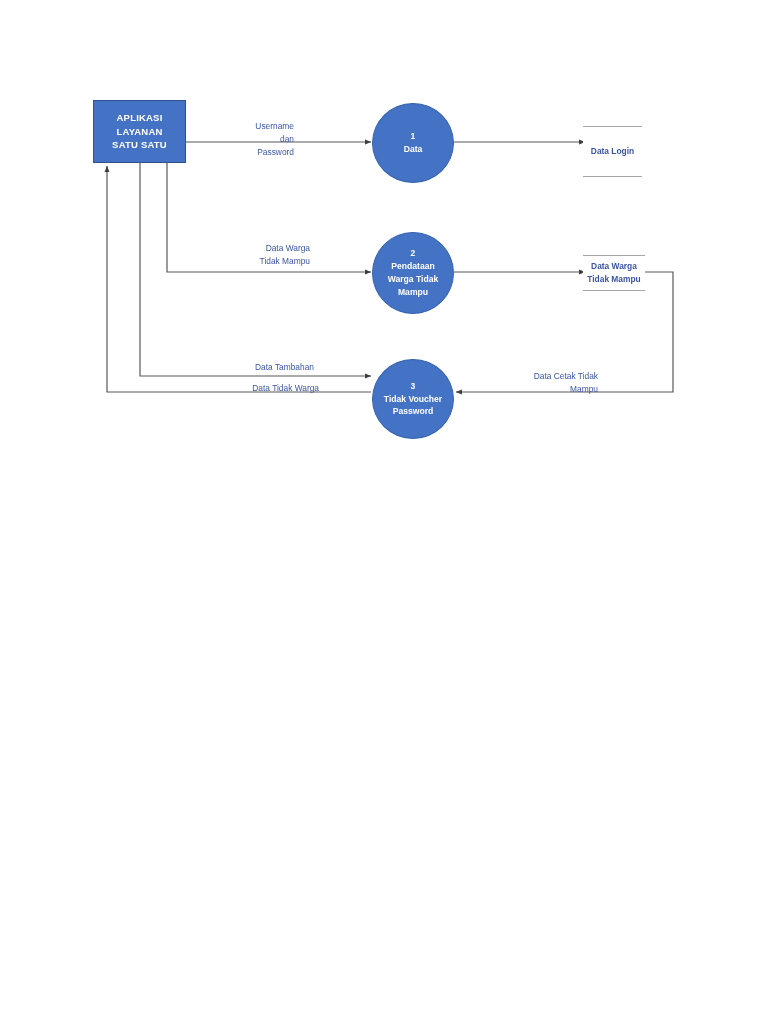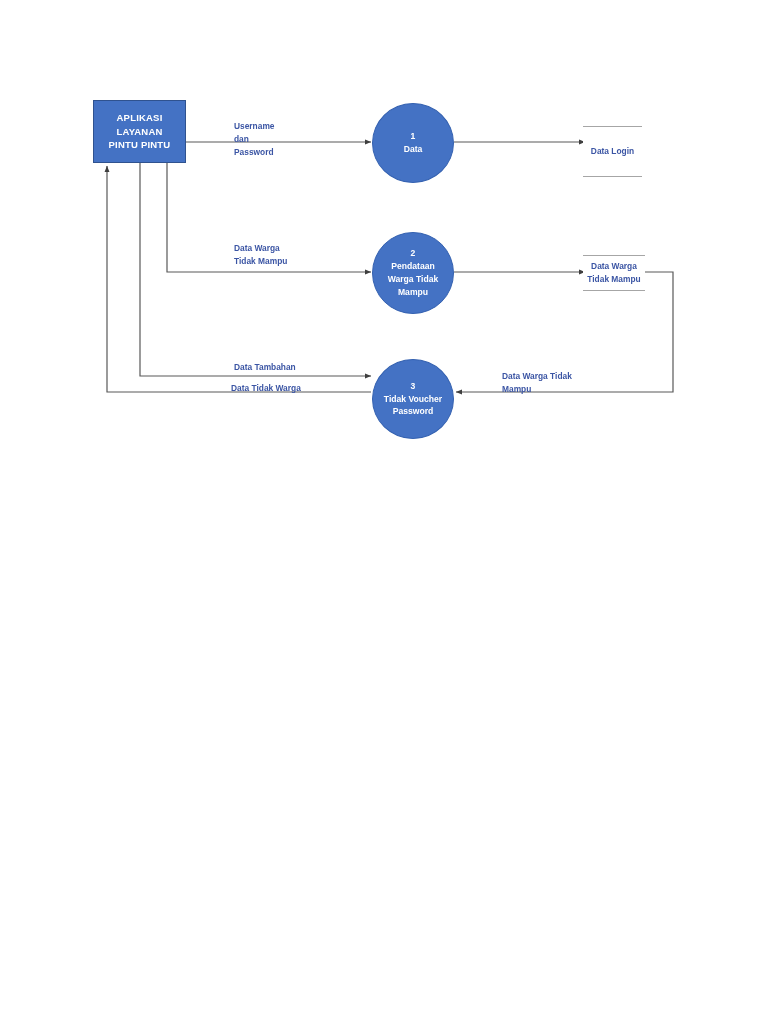--- a/index.html
+++ b/index.html
@@ -63,23 +63,23 @@
   }
   .process-circle .pnum {
     font-size: 8.6px;
     font-weight: bold;
   }
   .process-circle .pname span { display: block; white-space: nowrap; }
   .flow-label {
     position: absolute;
     color: #3B55A4;
     font-size: 8.4px;
-    font-weight: bold;
+    font-weight: normal;
     line-height: 1.55;
-    text-align: left;
+    text-align: right;
     white-space: nowrap;
   }
   .flow-label span { display: block; }
   .datastore {
     position: absolute;
     color: #3B55A4;
     font-size: 8.4px;
     font-weight: bold;
     line-height: 1.55;
     text-align: center;
@@ -119,21 +119,21 @@
 
       <path d="M371,392 L107,392 L107,166" marker-end="url(#arw)"></path>
 
       <path d="M645,272 L673,272 L673,392 L456,392" marker-end="url(#arw)"></path>
     </g>
   </svg>
 
   <div class="entity-box" style="left:93px; top:100px; width:93px; height:63px;">
     <span>APLIKASI</span>
     <span>LAYANAN</span>
-    <span>PINTU PINTU</span>
+    <span>SATU SATU</span>
   </div>
 
   <div class="process-circle" style="left:372px; top:103px; width:82px; height:80px;">
     <div class="pnum">1</div>
     <div class="pname">
       <span>Data</span>
     </div>
   </div>
 
   <div class="process-circle" style="left:372px; top:232px; width:82px; height:82px;">
@@ -175,17 +175,17 @@
 
   <div class="flow-label" style="left:234px; top:361px; width:80px;">
     <span>Data Tambahan</span>
   </div>
 
   <div class="flow-label" style="left:231px; top:382px; width:88px;">
     <span class="onwhite">Data Tidak Warga</span>
   </div>
 
   <div class="flow-label" style="left:502px; top:370px; width:96px;">
-    <span>Data Warga Tidak</span>
+    <span>Data Cetak Tidak</span>
     <span class="onwhite">Mampu</span>
   </div>
 
 </div>
 
 </body></html>

